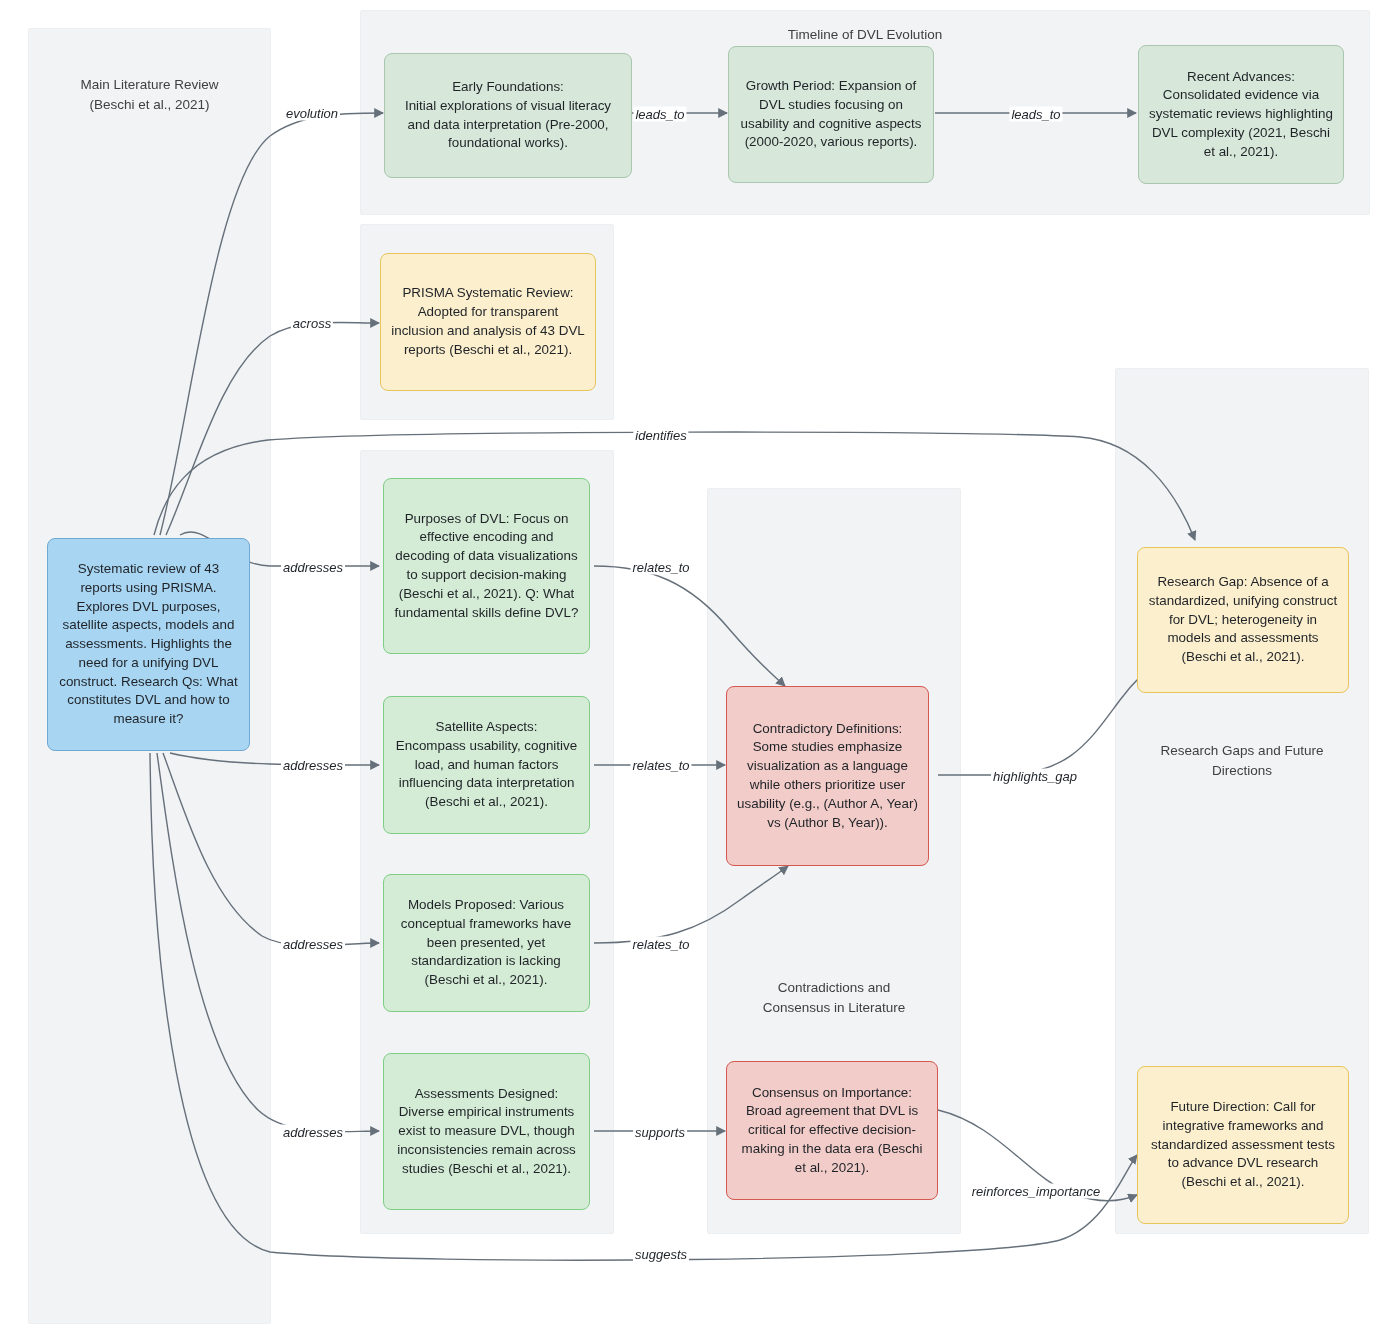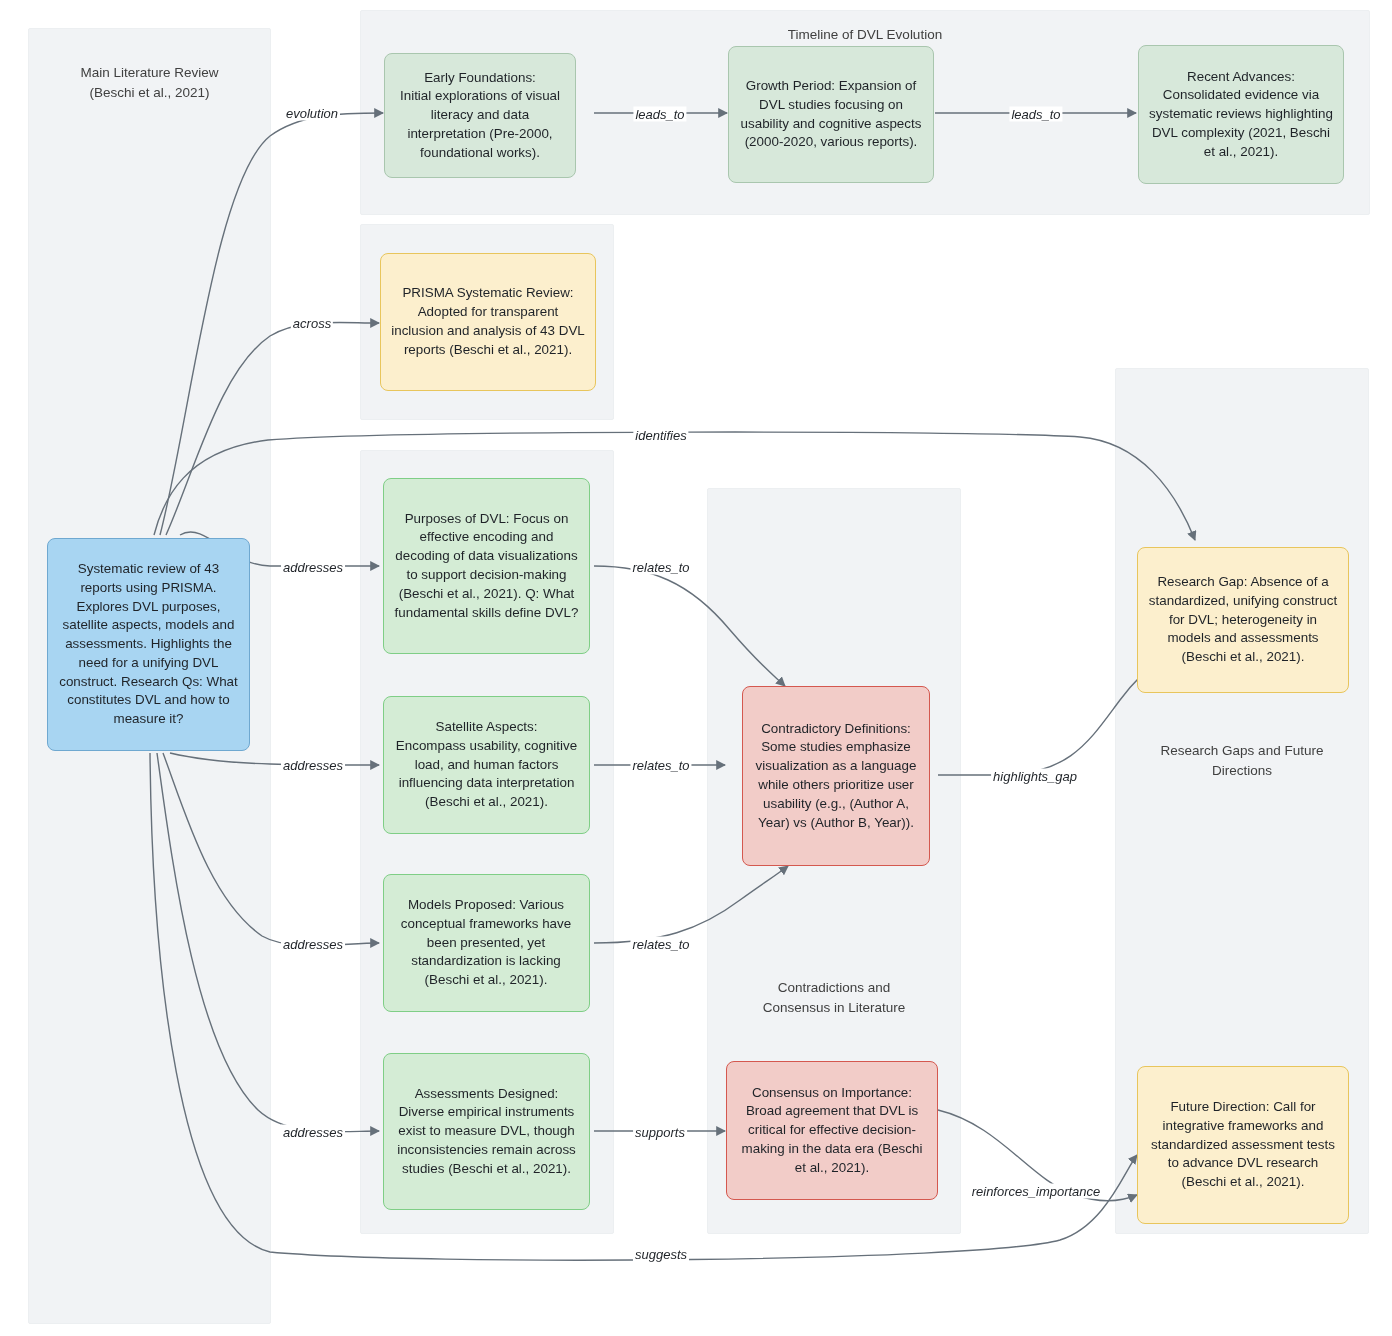--- a/index.html
+++ b/index.html
@@ -82,21 +82,21 @@
     z-index: 4;
     font-style: italic;
   }
 </style>
 </head>
 <body>
 
 <div id="canvas">
 
   <div class="cluster" style="left:28px; top:28px; width:243px; height:1296px;">
-    <div class="cluster-label" style="top:34px;">Main Literature Review
+    <div class="cluster-label" style="top:46px;">Main Literature Review
 (Beschi et al., 2021)</div>
   </div>
 
   <div class="cluster" style="left:360px; top:10px; width:1010px; height:205px;">
     <div class="cluster-label" style="top:14px;">Timeline of DVL Evolution</div>
   </div>
 
   <div class="cluster" style="left:360px; top:224px; width:254px; height:196px;">
     <div class="cluster-label" style="top:222px;">Methodological Approaches</div>
   </div>
@@ -169,41 +169,41 @@
   <div class="elabel" style="left:661px; top:765px;">relates_to</div>
   <div class="elabel" style="left:661px; top:944px;">relates_to</div>
   <div class="elabel" style="left:660px; top:1132px;">supports</div>
   <div class="elabel" style="left:1035px; top:776px;">highlights_gap</div>
   <div class="elabel" style="left:1036px; top:1191px;">reinforces_importance</div>
   <div class="elabel" style="left:661px; top:435px;">identifies</div>
   <div class="elabel" style="left:661px; top:1254px;">suggests</div>
 
   <div class="node blue" style="left:47px; top:538px; width:203px; height:213px;">Systematic review of 43 reports using PRISMA. Explores DVL purposes, satellite aspects, models and assessments. Highlights the need for a unifying DVL construct. Research Qs: What constitutes DVL and how to measure it?</div>
 
-  <div class="node greenp" style="left:384px; top:53px; width:192px; height:125px;">Early Foundations:
+  <div class="node greenp" style="left:384px; top:53px; width:248px; height:125px;">Early Foundations:
 Initial explorations of visual literacy and data interpretation (Pre-2000, foundational works).</div>
 
   <div class="node greenp" style="left:728px; top:46px; width:206px; height:137px;">Growth Period: Expansion of DVL studies focusing on usability and cognitive aspects (2000-2020, various reports).</div>
 
   <div class="node greenp" style="left:1138px; top:45px; width:206px; height:139px;">Recent Advances:
 Consolidated evidence via systematic reviews highlighting DVL complexity (2021, Beschi et al., 2021).</div>
 
   <div class="node yellow" style="left:380px; top:253px; width:216px; height:138px;">PRISMA Systematic Review:
 Adopted for transparent inclusion and analysis of 43 DVL reports (Beschi et al., 2021).</div>
 
   <div class="node green" style="left:383px; top:478px; width:207px; height:176px;">Purposes of DVL: Focus on effective encoding and decoding of data visualizations to support decision-making (Beschi et al., 2021). Q: What fundamental skills define DVL?</div>
 
   <div class="node green" style="left:383px; top:696px; width:207px; height:138px;">Satellite Aspects:
 Encompass usability, cognitive load, and human factors influencing data interpretation (Beschi et al., 2021).</div>
 
   <div class="node green" style="left:383px; top:874px; width:207px; height:138px;padding-left:8px;">Models Proposed: Various conceptual frameworks have been presented, yet standardization is lacking (Beschi et al., 2021).</div>
 
   <div class="node green" style="left:383px; top:1053px; width:207px; height:157px;">Assessments Designed: Diverse empirical instruments exist to measure DVL, though inconsistencies remain across studies (Beschi et al., 2021).</div>
 
-  <div class="node red" style="left:726px; top:686px; width:188px; height:180px;margin-left:16px;">Contradictory Definitions: Some studies emphasize visualization as a language while others prioritize user usability (e.g., (Author A, Year) vs (Author B, Year)).</div>
+  <div class="node red" style="left:726px; top:686px; width:203px; height:180px;">Contradictory Definitions: Some studies emphasize visualization as a language while others prioritize user usability (e.g., (Author A, Year) vs (Author B, Year)).</div>
 
   <div class="node red" style="left:726px; top:1061px; width:212px; height:139px;">Consensus on Importance: Broad agreement that DVL is critical for effective decision-making in the data era (Beschi et al., 2021).</div>
 
   <div class="node yellow" style="left:1137px; top:547px; width:212px; height:146px;">Research Gap: Absence of a standardized, unifying construct for DVL; heterogeneity in models and assessments (Beschi et al., 2021).</div>
 
   <div class="node yellow" style="left:1137px; top:1066px; width:212px; height:158px;">Future Direction: Call for integrative frameworks and standardized assessment tests to advance DVL research (Beschi et al., 2021).</div>
 
 </div>
 
 </body></html>

